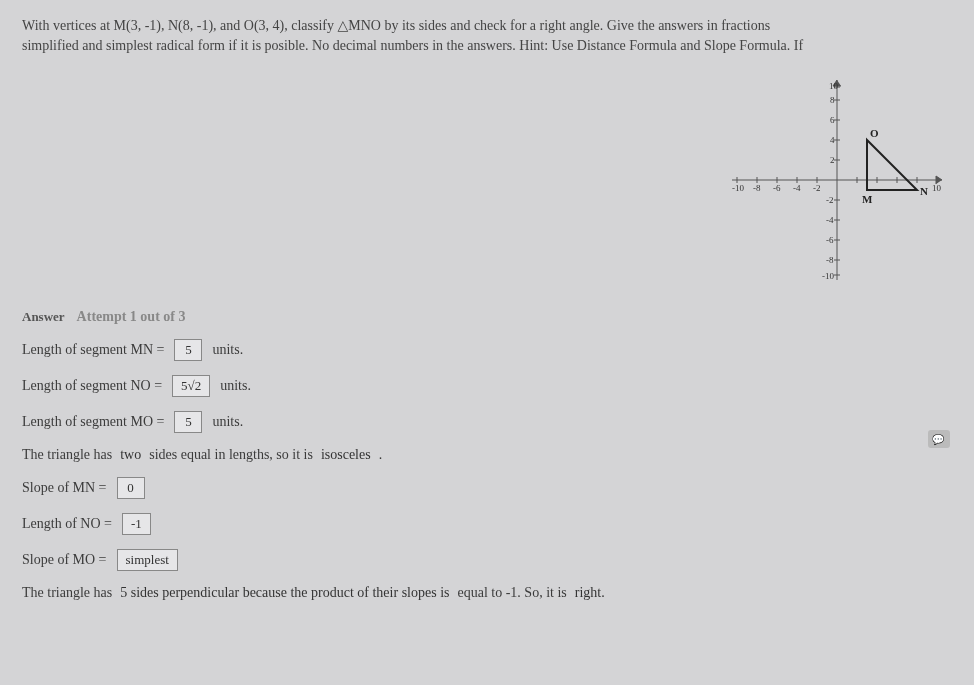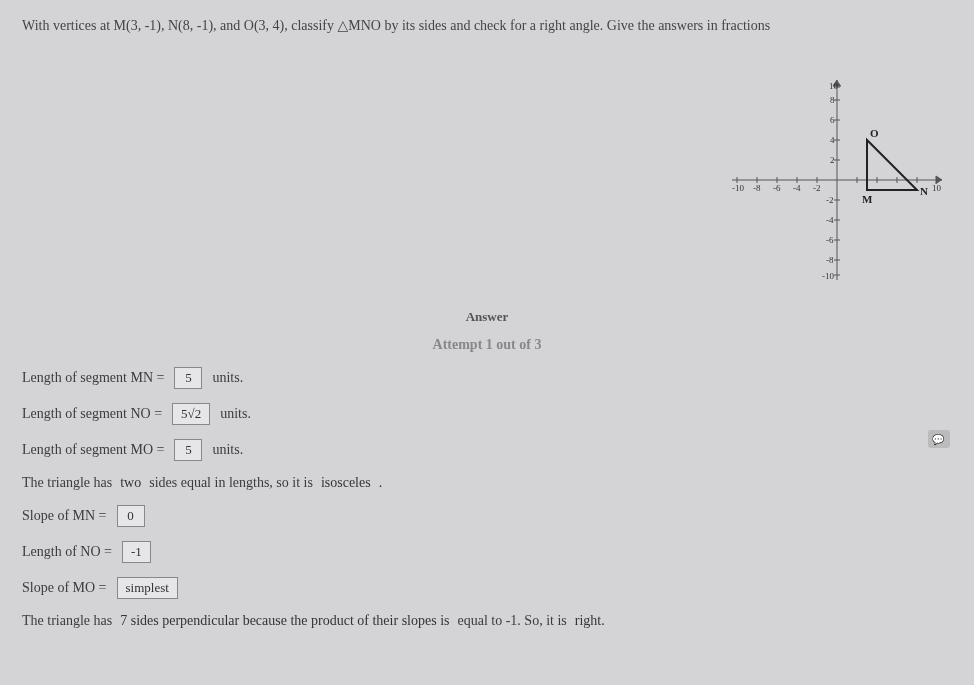--- a/index.html
+++ b/index.html
@@ -25,21 +25,20 @@
     margin: 18px 0 24px 0;
   }
   .answer-label {
     font-size: 13px;
     color: #555;
     font-weight: bold;
     margin: 18px 0 6px 0;
     display:flex;
     align-items:center;
     gap:12px;
-    flex-direction:column;
   }
   .attempt-note { font-size:14px; color:#888; font-weight:bold; }
   .line {
     margin: 14px 0;
     color: #3b3b3b;
     font-size: 14px;
     display:flex;
     align-items:center;
     flex-wrap:wrap;
     gap:8px;
@@ -65,21 +64,21 @@
     border-radius:3px;
     display:flex; align-items:center; justify-content:center;
     font-size:10px; color:#fff;
   }
 </style>
 </head>
 <body>
 
 <div class="problem-text">
   <span>With vertices at M(3, -1), N(8, -1), and O(3, 4), classify △MNO by its sides and check for a right angle. Give the answers in fractions</span><br>
-  <br>
+  <span>simplified and simplest radical form if it is posible. No decimal numbers in the answers. Hint: Use Distance Formula and Slope Formula. If</span><br>
 </div>
 
 <div class="graph-area">
   <svg width="230" height="210" viewBox="0 0 230 210">
     <g stroke="#555" stroke-width="1">
       <line x1="10" y1="105" x2="220" y2="105"></line>
       <line x1="115" y1="5" x2="115" y2="205"></line>
       <polyline points="220,105 214,101 214,109" fill="#555"></polyline>
       <polyline points="115,5 111,11 119,11" fill="#555"></polyline>
     </g>
@@ -175,16 +174,16 @@
   <span class="ans-box userans">-1</span>
 </div>
 
 <div class="line">
   <span>Slope of MO =</span>
   <span class="ans-box userans">simplest</span>
 </div>
 
 <div class="line">
   <span>The triangle has</span>
-  <span class="userans">7 sides perpendicular because the product of their slopes is</span>
+  <span class="userans">5 sides perpendicular because the product of their slopes is</span>
   <span>equal to -1. So, it is</span>
   <span class="userans">right.</span>
 </div>
 
 </body></html>

